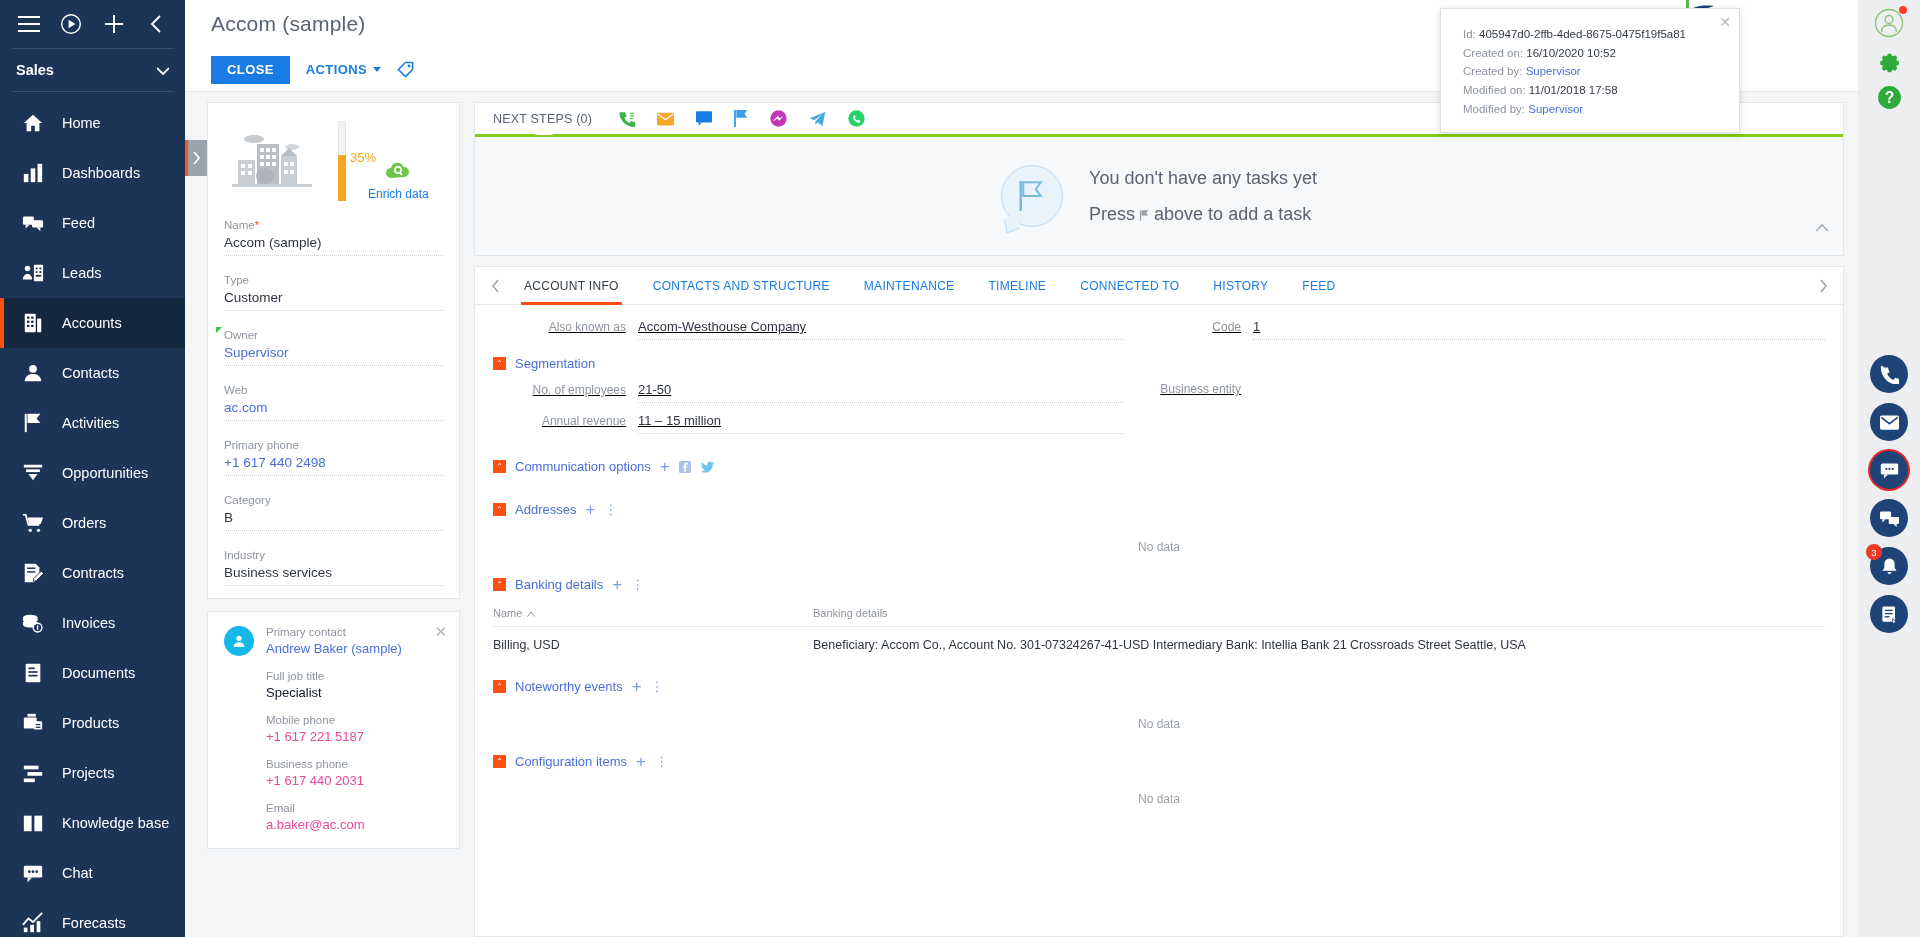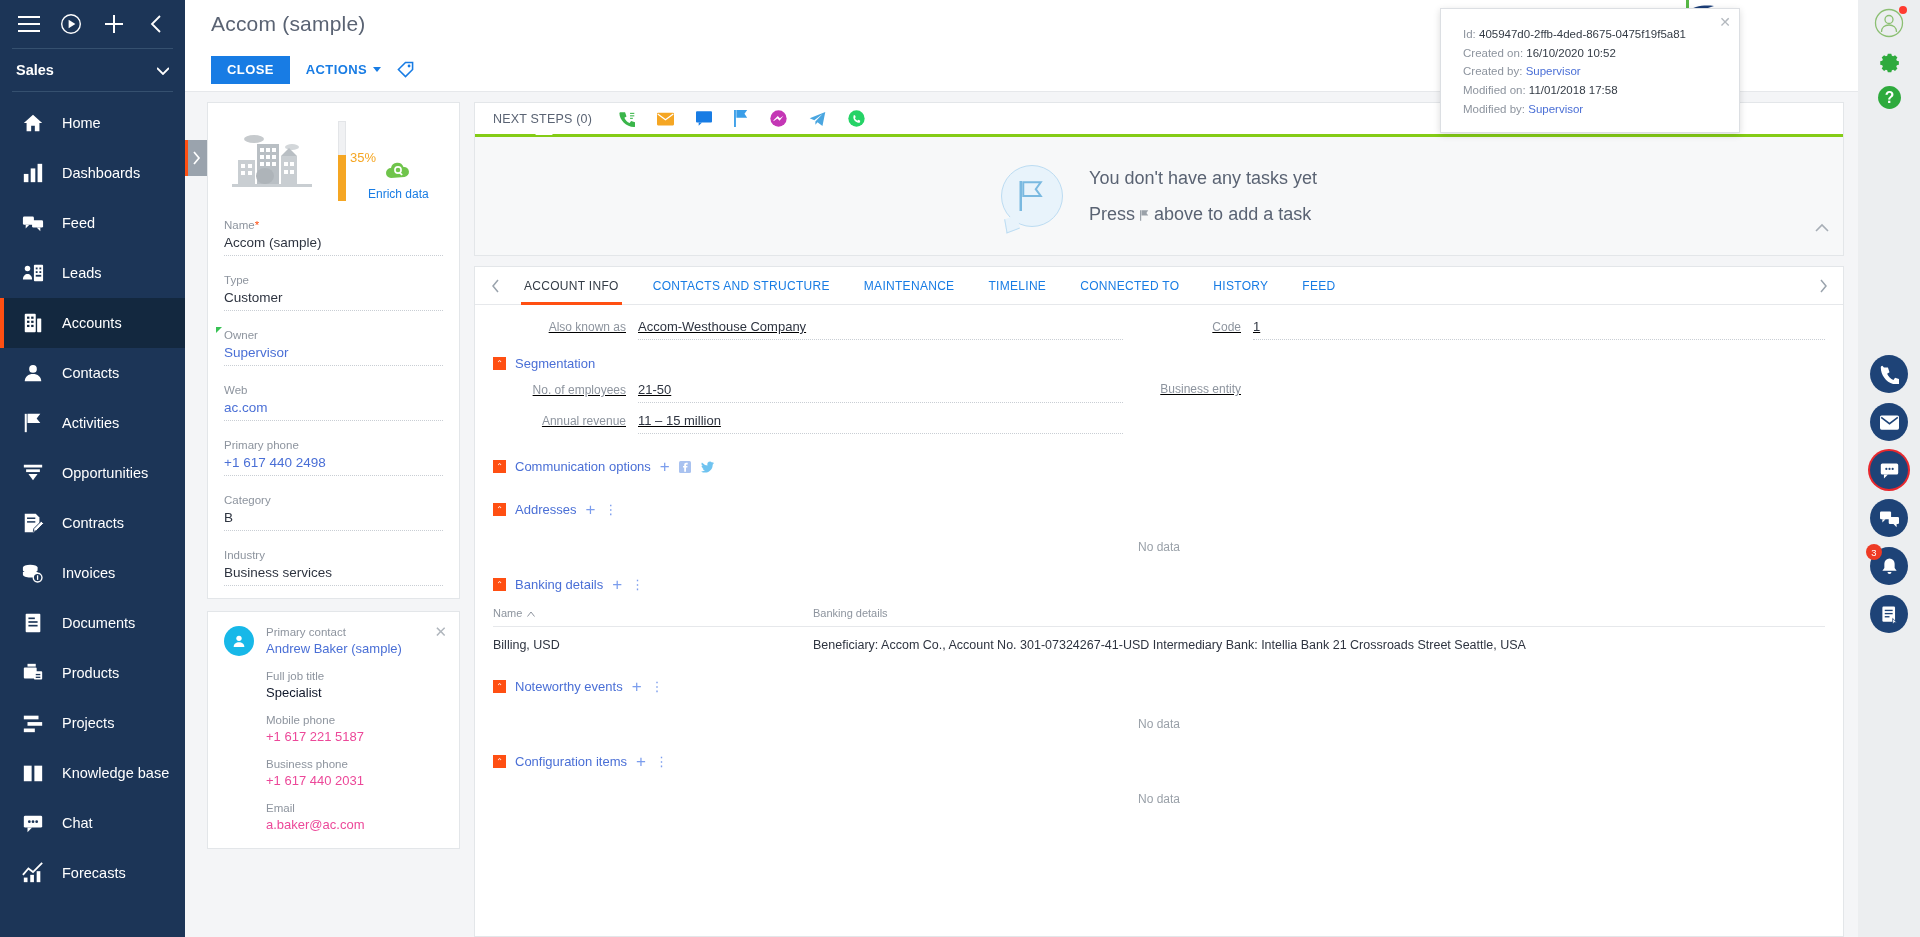--- a/index.html
+++ b/index.html
@@ -314,20 +314,31 @@
         <span class="sb-icon">
             <svg viewBox="0 0 24 24">
               <rect x="2" y="3" width="20" height="3"></rect>
               <rect x="4.5" y="8" width="15" height="3"></rect>
               <path d="M7 13 h10 l-5 7 Z"></path>
             </svg>
           </span>
         <span class="lbl">Opportunities</span>
       </div>
 
+      <div class="sb-item">
+        <span class="sb-icon">
+            <svg viewBox="0 0 24 24">
+              <path d="M1 3 h3 l3 11 h12" fill="none" stroke="#fff" stroke-width="1.9"></path>
+              <path d="M6 6 h17 l-2.5 7 H8 Z"></path>
+              <circle cx="9" cy="20" r="1.8"></circle>
+              <circle cx="18" cy="20" r="1.8"></circle>
+            </svg>
+          </span>
+        <span class="lbl">Orders</span>
+      </div>
 
       <div class="sb-item">
         <span class="sb-icon">
             <svg viewBox="0 0 24 24">
               <path d="M3 2 h12 l4 4 v10 l-6 6 H3 Z"></path>
               <rect x="5.5" y="6" width="9" height="1.6" fill="#1c3557"></rect>
               <rect x="5.5" y="10" width="9" height="1.6" fill="#1c3557"></rect>
               <path d="M21 10 l2.5 2.5 l-8 8 l-3.2 .7 l.7-3.2 Z" fill="#fff" stroke="#1c3557" stroke-width="1"></path>
             </svg>
           </span>

